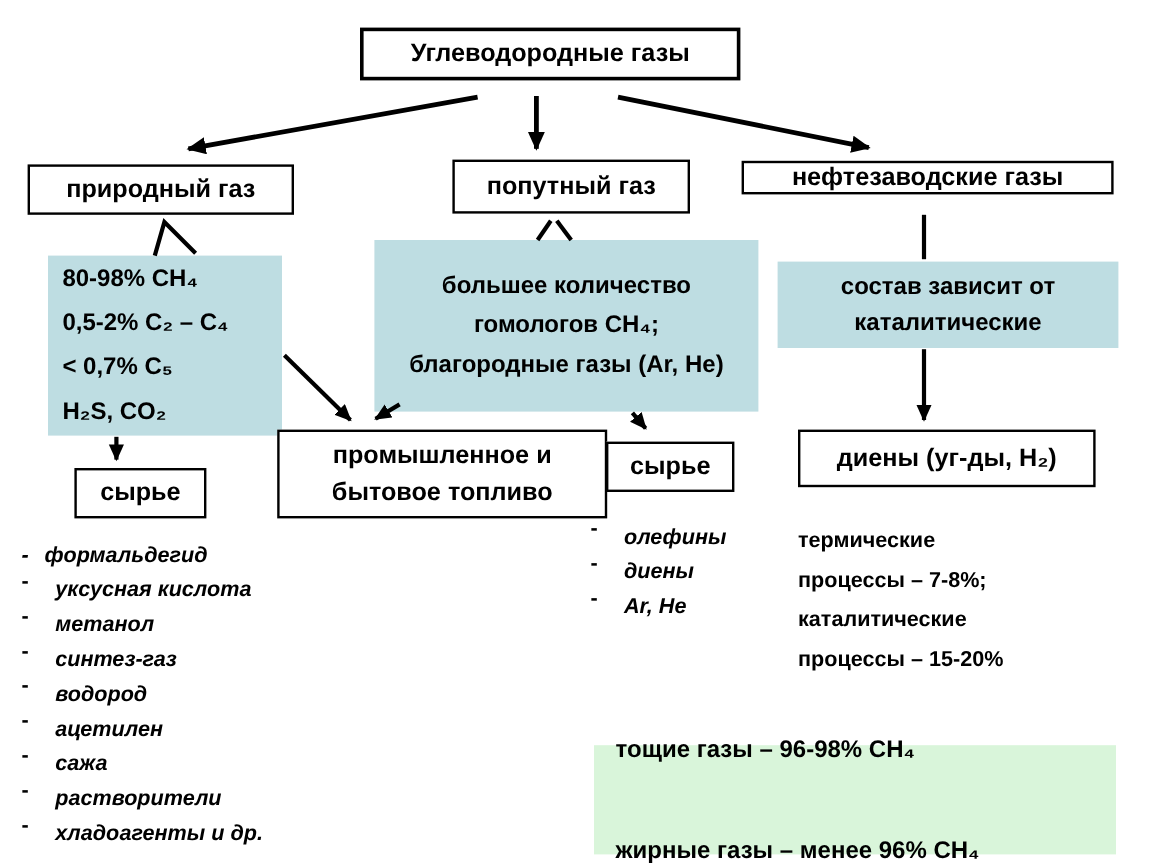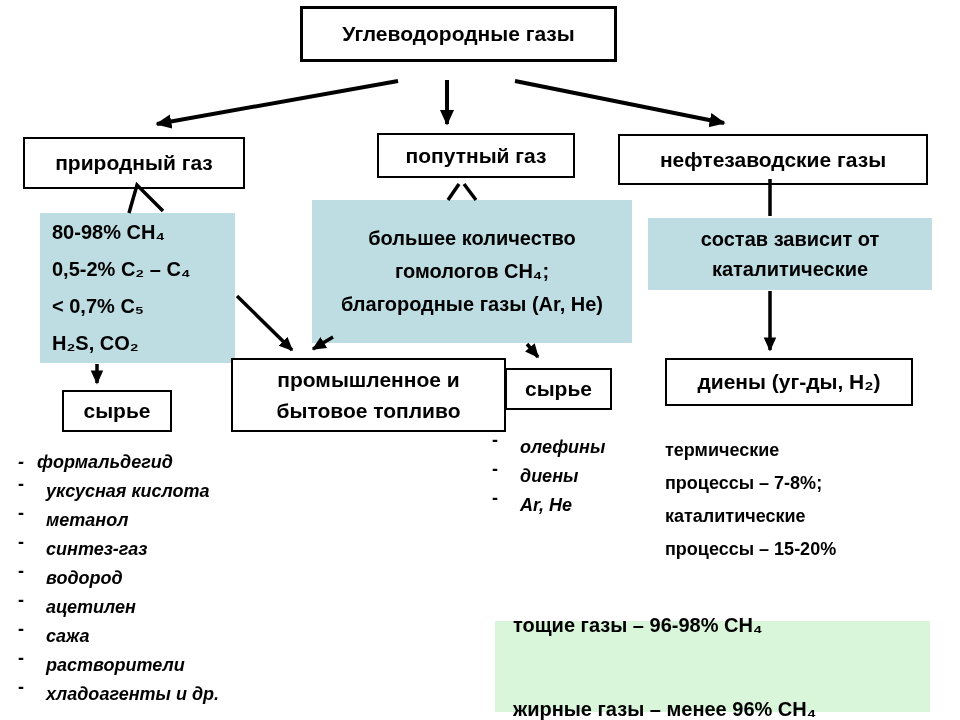--- a/index.html
+++ b/index.html
@@ -45,31 +45,31 @@
     <line x1="448" y1="200" x2="459" y2="184" stroke="#000" stroke-width="3.5"></line>
     <line x1="464" y1="184" x2="476" y2="200" stroke="#000" stroke-width="3.5"></line>
     <line x1="770" y1="179" x2="770" y2="216" stroke="#000" stroke-width="3.5"></line>
     <line x1="97" y1="364" x2="97" y2="383" stroke="#000" stroke-width="3.5" marker-end="url(#ah)"></line>
     <line x1="237" y1="296" x2="292" y2="350" stroke="#000" stroke-width="3.5" marker-end="url(#ah)"></line>
     <line x1="333" y1="337" x2="313" y2="349" stroke="#000" stroke-width="3.5" marker-end="url(#ah)"></line>
     <line x1="527" y1="344" x2="538" y2="357" stroke="#000" stroke-width="3.5" marker-end="url(#ah)"></line>
     <line x1="770" y1="291" x2="770" y2="350" stroke="#000" stroke-width="3.5" marker-end="url(#ah)"></line>
   </svg>
 
-  <div class="box thick" style="left:300px;top:6px;width:317px;height:56px;font-size:21px;">
+  <div class="box thick" style="left:300px;top:23px;width:317px;height:44px;font-size:21px;">
     <span>Углеводородные газы</span>
   </div>
 
-  <div class="box" style="left:23px;top:137px;width:222px;height:52px;font-size:21px;">
+  <div class="box" style="left:23px;top:137px;width:222px;height:42px;font-size:21px;">
     <span>природный газ</span>
   </div>
   <div class="box" style="left:377px;top:133px;width:198px;height:45px;font-size:21px;">
     <span>попутный газ</span>
   </div>
-  <div class="box" style="left:618px;top:134px;width:310px;height:51px;font-size:21px;">
+  <div class="box" style="left:618px;top:134px;width:310px;height:28px;font-size:21px;">
     <span>нефтезаводские газы</span>
   </div>
 
   <div class="box fill teal col left-align" style="left:40px;top:213px;width:195px;height:150px;padding-left:12px;font-size:20px;">
     <div class="comp-line">80-98% CH₄</div>
     <div class="comp-line">0,5-2% C₂ – C₄</div>
     <div class="comp-line">&lt; 0,7% C₅</div>
     <div class="comp-line">H₂S, CO₂</div>
   </div>
 

